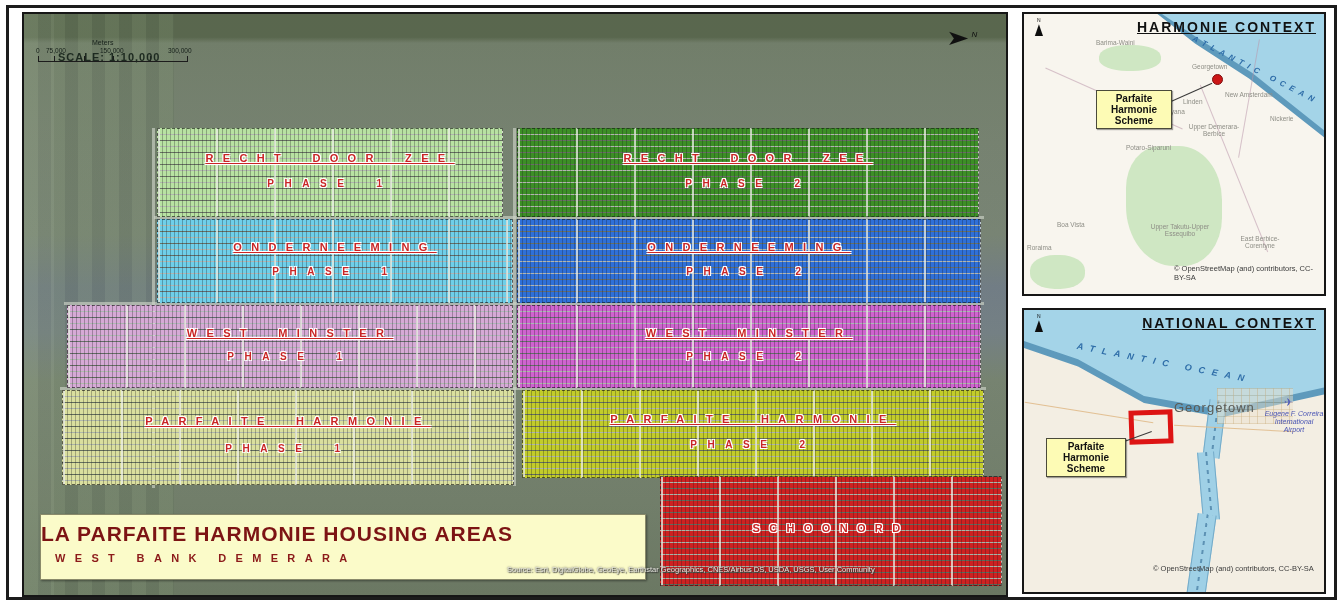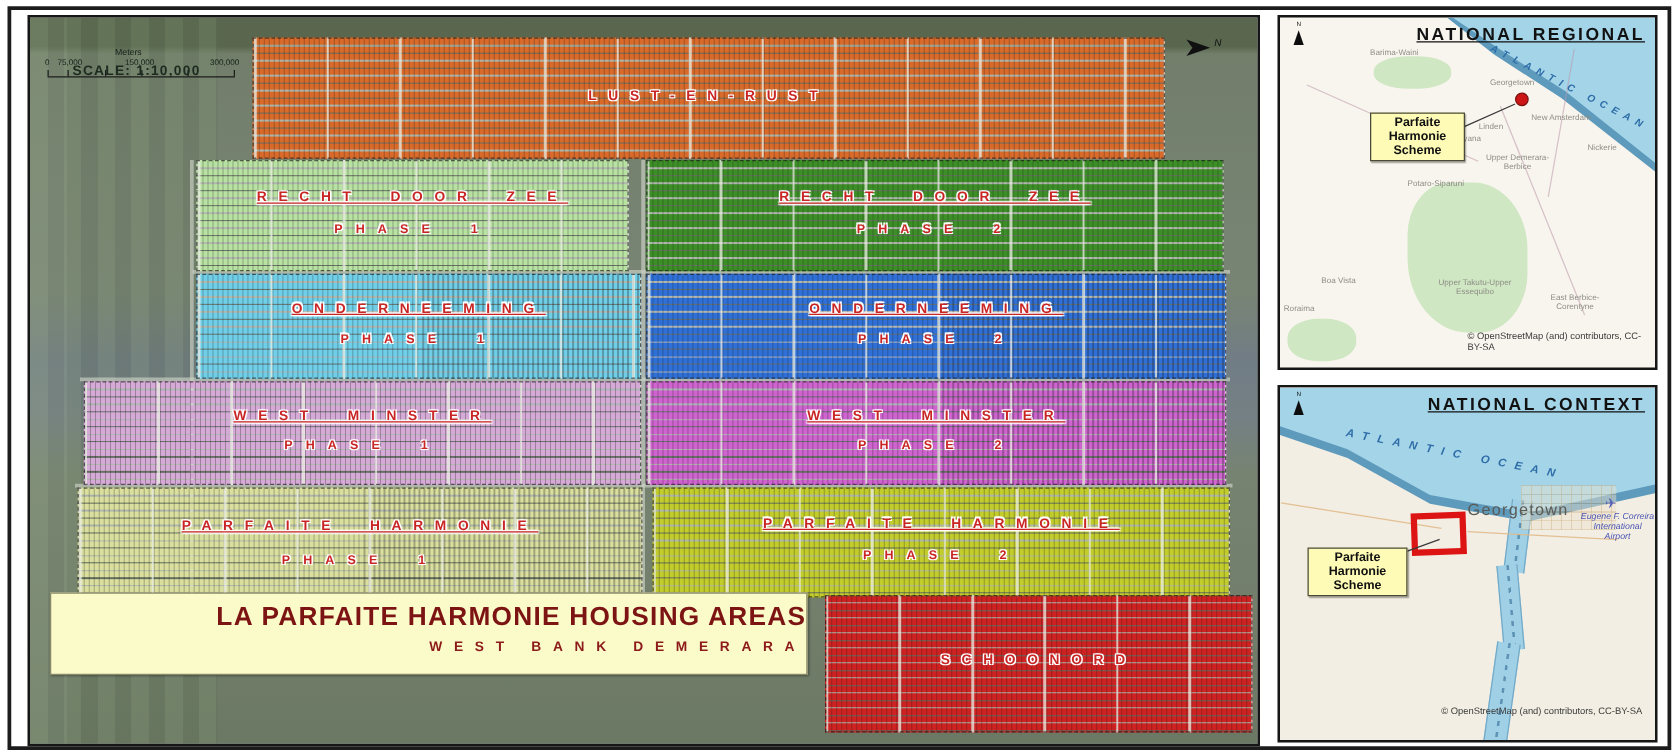--- a/index.html
+++ b/index.html
@@ -54,22 +54,22 @@
   #scalebar .bar{position:absolute;left:6px;top:16px;width:150px;height:5px;border-bottom:1px solid #1c1c1c;}
   #scalebar .bar i{position:absolute;bottom:0;width:1px;height:5px;background:#1c1c1c;}
   #scalebar .scale-text{position:absolute;left:26px;top:11px;font-size:11px;font-weight:bold;letter-spacing:1px;color:#1d2a20;}
 
   
   #main-north{position:absolute;left:922px;top:10px;color:#101010;}
   #main-north .arrow{font-size:28px;line-height:28px;display:inline-block;transform:scaleY(.75);}
   #main-north .n{font-size:8px;font-style:italic;position:relative;top:-10px;left:2px;}
 
   
-  #title-box{position:absolute;left:16px;top:460px;width:604px;height:64px;background:#fbfbc9;
-    border:1px solid #8a8a6a;box-shadow:1px 1px 2px rgba(0,0,0,0.4);text-align:right;}
+  #title-box{position:absolute;left:16px;top:500px;width:604px;height:64px;background:#fbfbc9;
+    border:1px solid #8a8a6a;box-shadow:1px 1px 2px rgba(0,0,0,0.4);text-align:left;}
   #title-box .t1{margin-top:7px;font-size:21px;font-weight:bold;color:#7c1414;letter-spacing:1px;}
   #title-box .t2{margin-top:6px;font-size:11px;font-weight:bold;color:#8c1a1a;letter-spacing:0.85em;padding-left:14px;}
 
   #map-attribution{position:absolute;left:483px;top:551px;width:440px;font-size:7.5px;line-height:9px;
     color:#e9e9e2;text-shadow:0 0 2px #333,1px 1px 1px #333;}
 
   
   .inset{position:absolute;left:1022px;width:300px;border:2px solid #161616;background:#f8f5ee;overflow:hidden;}
   #inset-national{top:12px;height:280px;}
   #inset-regional{top:308px;height:282px;}
@@ -141,24 +141,20 @@
   <div id="frame"></div>
 
   <div id="main-map">
     <div class="farm-strips"></div>
     <div class="road h" style="left:130px;top:202px;width:830px;"></div>
     <div class="road h" style="left:40px;top:288px;width:920px;"></div>
     <div class="road h" style="left:36px;top:373px;width:926px;"></div>
     <div class="road v" style="left:489px;top:114px;height:358px;"></div>
     <div class="road v" style="left:128px;top:114px;height:360px;"></div>
 
-    <div class="region lbl-mid" id="r-lust" style="--rc: #d96a2a;">
-      <span class="region-label">LUST-EN-RUST</span>
-
-    </div>
     <div class="region lbl-two" id="r-rdz1" style="--rc: #b8e2a2;">
       <span class="region-label">RECHT DOOR ZEE</span>
       <span class="region-phase">PHASE 1</span>
     </div>
     <div class="region lbl-two" id="r-rdz2" style="--rc: #3c8f26;">
       <span class="region-label">RECHT DOOR ZEE</span>
       <span class="region-phase">PHASE 2</span>
     </div>
     <div class="region lbl-two" id="r-ond1" style="--rc: #6fcfe9;">
       <span class="region-label">ONDERNEEMING</span>
@@ -210,34 +206,35 @@
 
     <div id="main-north">
       <span class="arrow">➤</span><span class="n">N</span>
     </div>
 
     <div id="title-box">
       <div class="t1">LA PARFAITE HARMONIE HOUSING AREAS</div>
       <div class="t2">WEST BANK DEMERARA</div>
     </div>
 
+    <div id="map-attribution">Source: Esri, DigitalGlobe, GeoEye, Earthstar Geographics, CNES/Airbus DS, USDA, USGS, User Community</div>
   </div>
 
   <div class="inset" id="inset-national">
     <div class="ocean-dark" id="nat-ocean-d"></div>
     <div class="ocean" id="nat-ocean"></div>
     <div class="ocean-label" id="nat-ocean-label">ATLANTIC OCEAN</div>
     <div class="green-patch" id="gp1"></div>
     <div class="green-patch" id="gp2"></div>
     <div class="green-patch" id="gp3"></div>
     <div class="admin-line" id="al1"></div>
     <div class="admin-line" id="al2"></div>
     <div class="admin-line" id="al3"></div>
 
-    <div class="inset-title">NATIONAL REGIONAL</div>
+    <div class="inset-title">HARMONIE CONTEXT</div>
     <div class="inset-north">
       <span class="n">N</span>
       <span class="tri">▲</span>
     </div>
 
     <span class="tiny-label" style="left:24%;top:9%;">Barima-Waini</span>
     <span class="tiny-label" style="left:56%;top:17.5%;">Georgetown</span>
     <span class="tiny-label" style="left:53%;top:30%;">Linden</span>
     <span class="tiny-label" style="left:67%;top:27.5%;">New Amsterdam</span>
     <span class="tiny-label" style="left:46%;top:33.5%;">Guyana</span>

